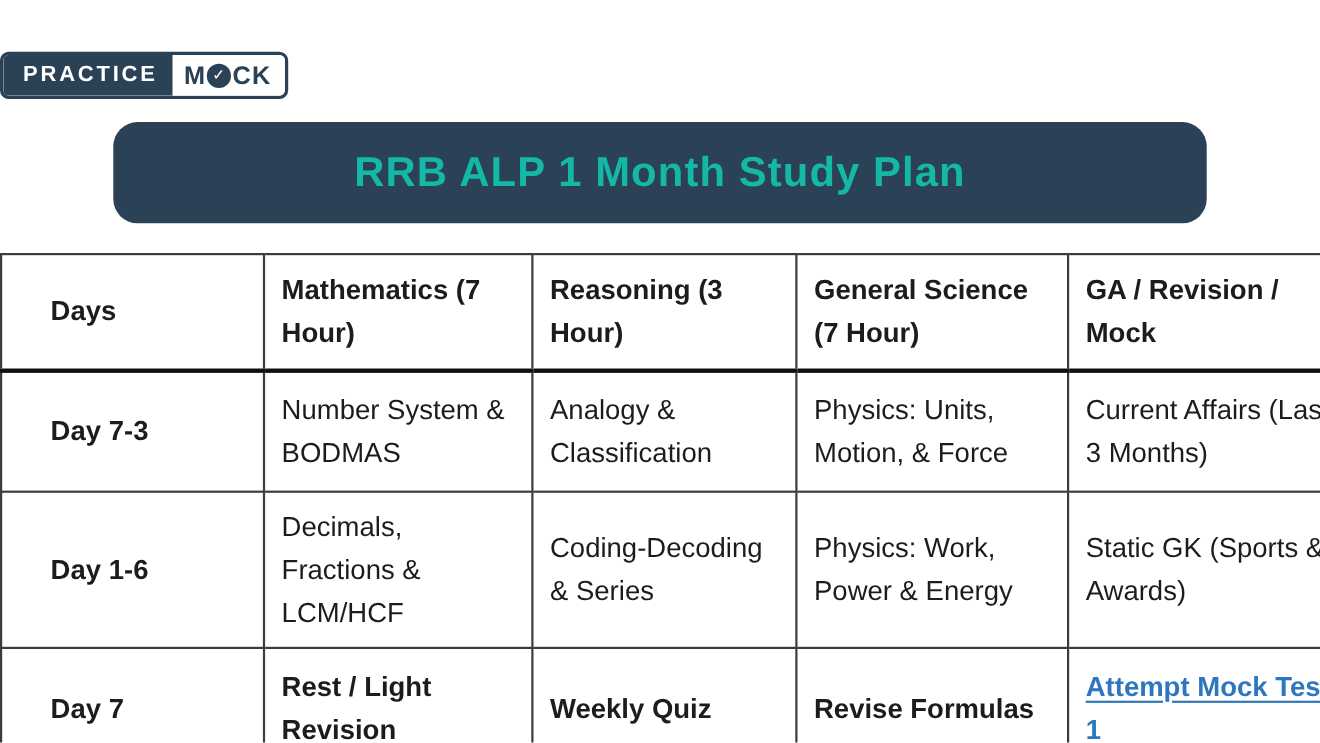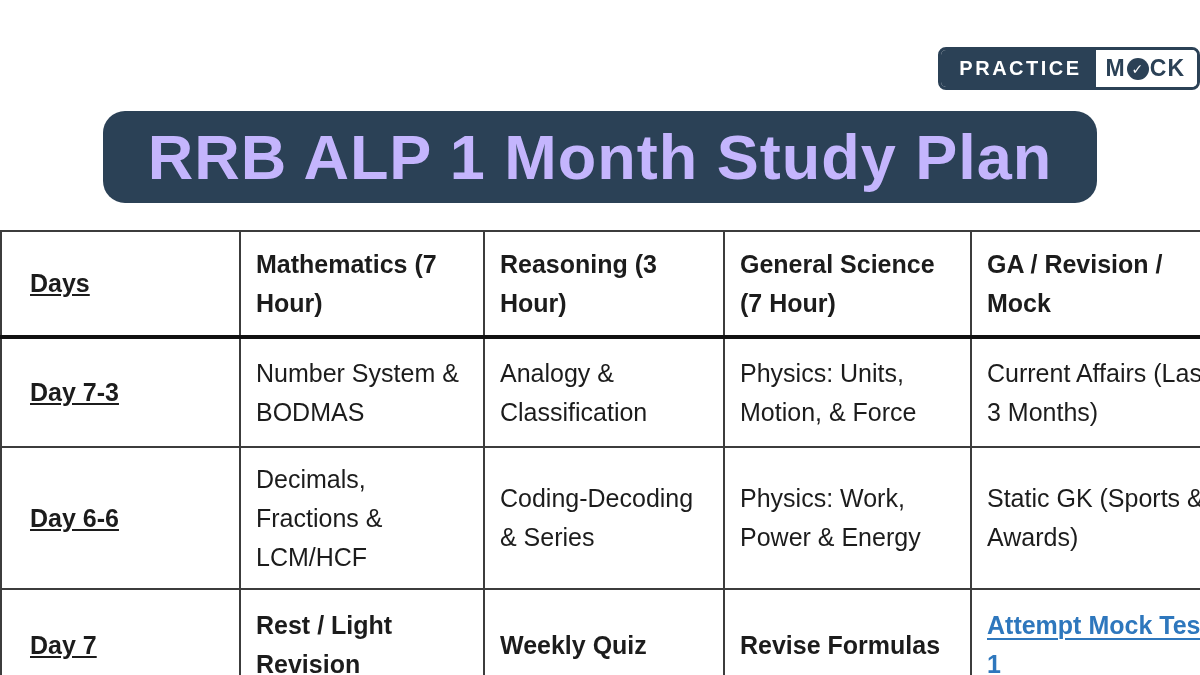--- a/index.html
+++ b/index.html
@@ -7,21 +7,21 @@
     width: 1200px; height: 675px;
     overflow: hidden;
     background: #ffffff;
     font-family: "Liberation Sans", "DejaVu Sans", sans-serif;
     color: #1c1c1c;
   }
 
   
   .logo-wrap {
     display: flex;
-    justify-content: flex-end;
+    justify-content: flex-start;
     padding-top: 47px;
   }
   .logo {
     display: inline-flex;
     align-items: stretch;
     border: 3px solid var(--brand-dark, #2b4156);
     border-radius: 8px;
     overflow: hidden;
     height: 43px;
   }
@@ -63,22 +63,22 @@
     width: 994px;
     height: 92px;
     margin: 21px auto 0 auto;
     background: var(--brand-dark, #2b4156);
     border-radius: 22px;
     display: flex;
     align-items: center;
     justify-content: center;
   }
   .banner h1 {
-    color: #c4b5fd;
-    font-size: 63px;
+    color: #14b8a6;
+    font-size: 38px;
     font-weight: 700;
     letter-spacing: 1px;
     white-space: nowrap;
   }
 
   
   .table-zone {
     margin-top: 27px;
     width: 1200px;
     overflow: hidden;
@@ -98,21 +98,21 @@
     border: 2px solid #3c3c3c;
     border-right-width: 2px;
     text-align: left;
     vertical-align: middle;
     font-size: 25px;
     line-height: 39px;
     padding: 10px 14px 10px 15px;
     background: #ffffff;
   }
   th { font-weight: 700; border-bottom: 4px solid #111111; }
-  td:first-child, th:first-child { padding-left: 28px; text-decoration: underline; }
+  td:first-child, th:first-child { padding-left: 44px; }
 
   tr.r-header { height: 106px; }
   tr.r-1 { height: 110px; }
   tr.r-2 { height: 142px; }
   tr.r-3 { height: 112px; }
 
   td.day { font-weight: 700; }
   tr.r-3 td { font-weight: 700; }
 
   a.mock-link {
@@ -159,21 +159,21 @@
       <th>GA / Revision / Mock</th>
     </tr>
     <tr class="r-1">
       <td class="day">Day 7-3</td>
       <td>Number System &amp; BODMAS</td>
       <td>Analogy &amp; Classification</td>
       <td>Physics: Units, Motion, &amp; Force</td>
       <td>Current Affairs (Last 3 Months)</td>
     </tr>
     <tr class="r-2">
-      <td class="day">Day 6-6</td>
+      <td class="day">Day 1-6</td>
       <td>Decimals, Fractions &amp; LCM/HCF</td>
       <td>Coding-Decoding &amp; Series</td>
       <td>Physics: Work, Power &amp; Energy</td>
       <td>Static GK (Sports &amp; Awards)</td>
     </tr>
     <tr class="r-3">
       <td class="day">Day 7</td>
       <td>Rest / Light Revision</td>
       <td>Weekly Quiz</td>
       <td>Revise Formulas</td>

